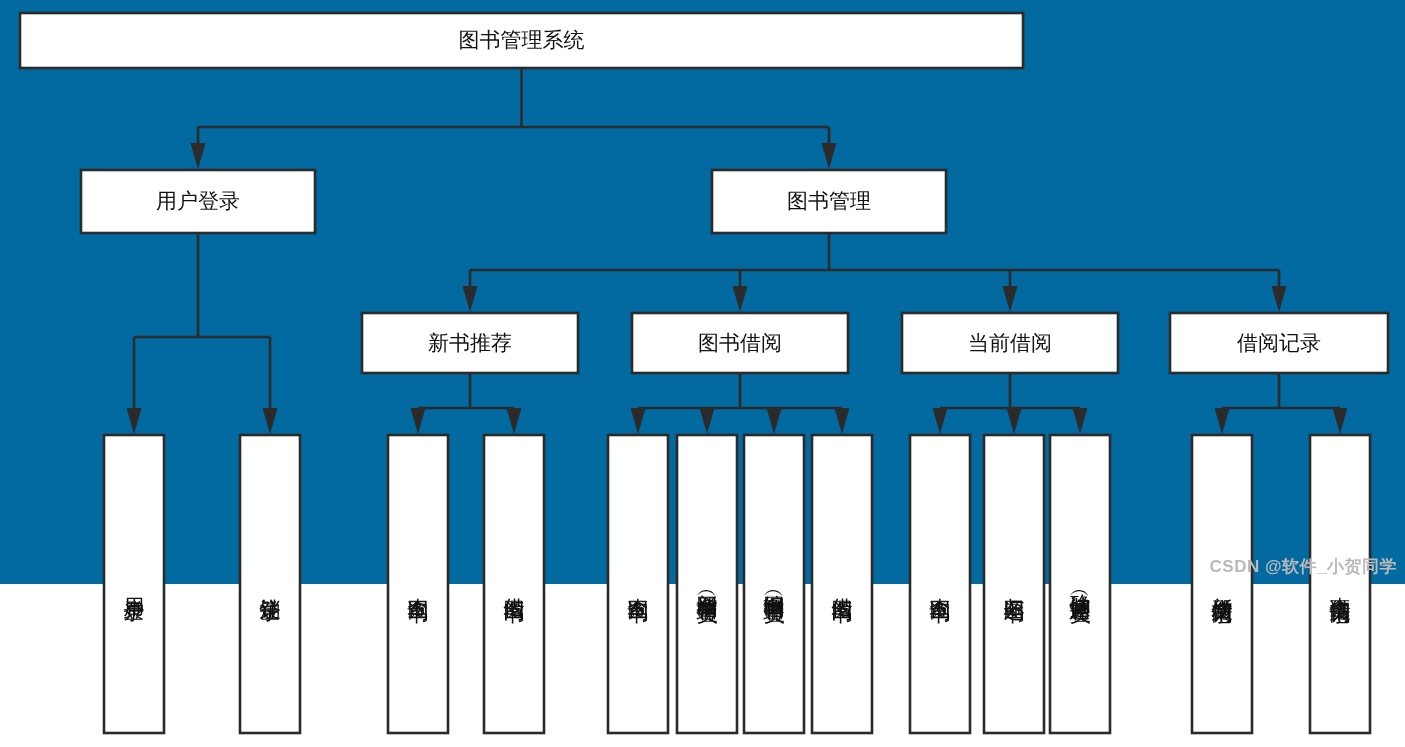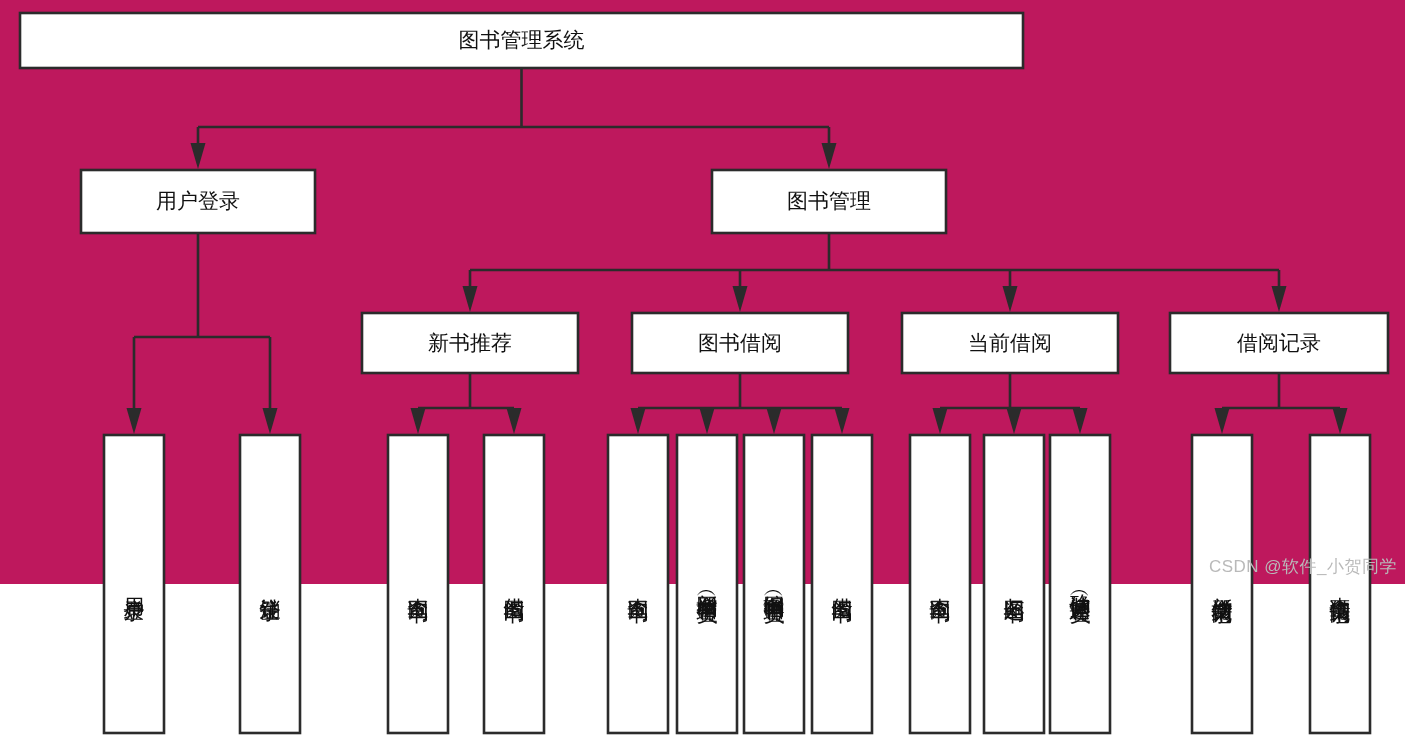--- a/index.html
+++ b/index.html
@@ -10,21 +10,21 @@
   body {
     width: 1405px;
     height: 747px;
     font-family: "Liberation Sans", "DejaVu Sans", sans-serif;
     overflow: hidden;
   }
   #diagram-root {
     position: relative;
     width: 1405px;
     height: 584px;
-    background: #be185d;
+    background: #0369a1;
   }
   svg.diagram-svg {
     position: absolute;
     left: 0;
     top: 0;
     width: 1405px;
     height: 747px;
   }
   .node-rect {
     fill: #ffffff;
@@ -63,20 +63,21 @@
   }
   .watermark {
     position: absolute;
     right: 8px;
     bottom: 6px;
     font-family: "Liberation Sans", "DejaVu Sans", sans-serif;
     font-size: 17px;
     color: #b9b9b9;
     letter-spacing: 0.5px;
     white-space: nowrap;
+    font-weight: bold;
   }
 </style>
 </head>
 <body>
 
 <div id="diagram-root">
 
   <svg class="diagram-svg" viewBox="0 0 1405 747">
     <g id="edges-layer">
         <g>

